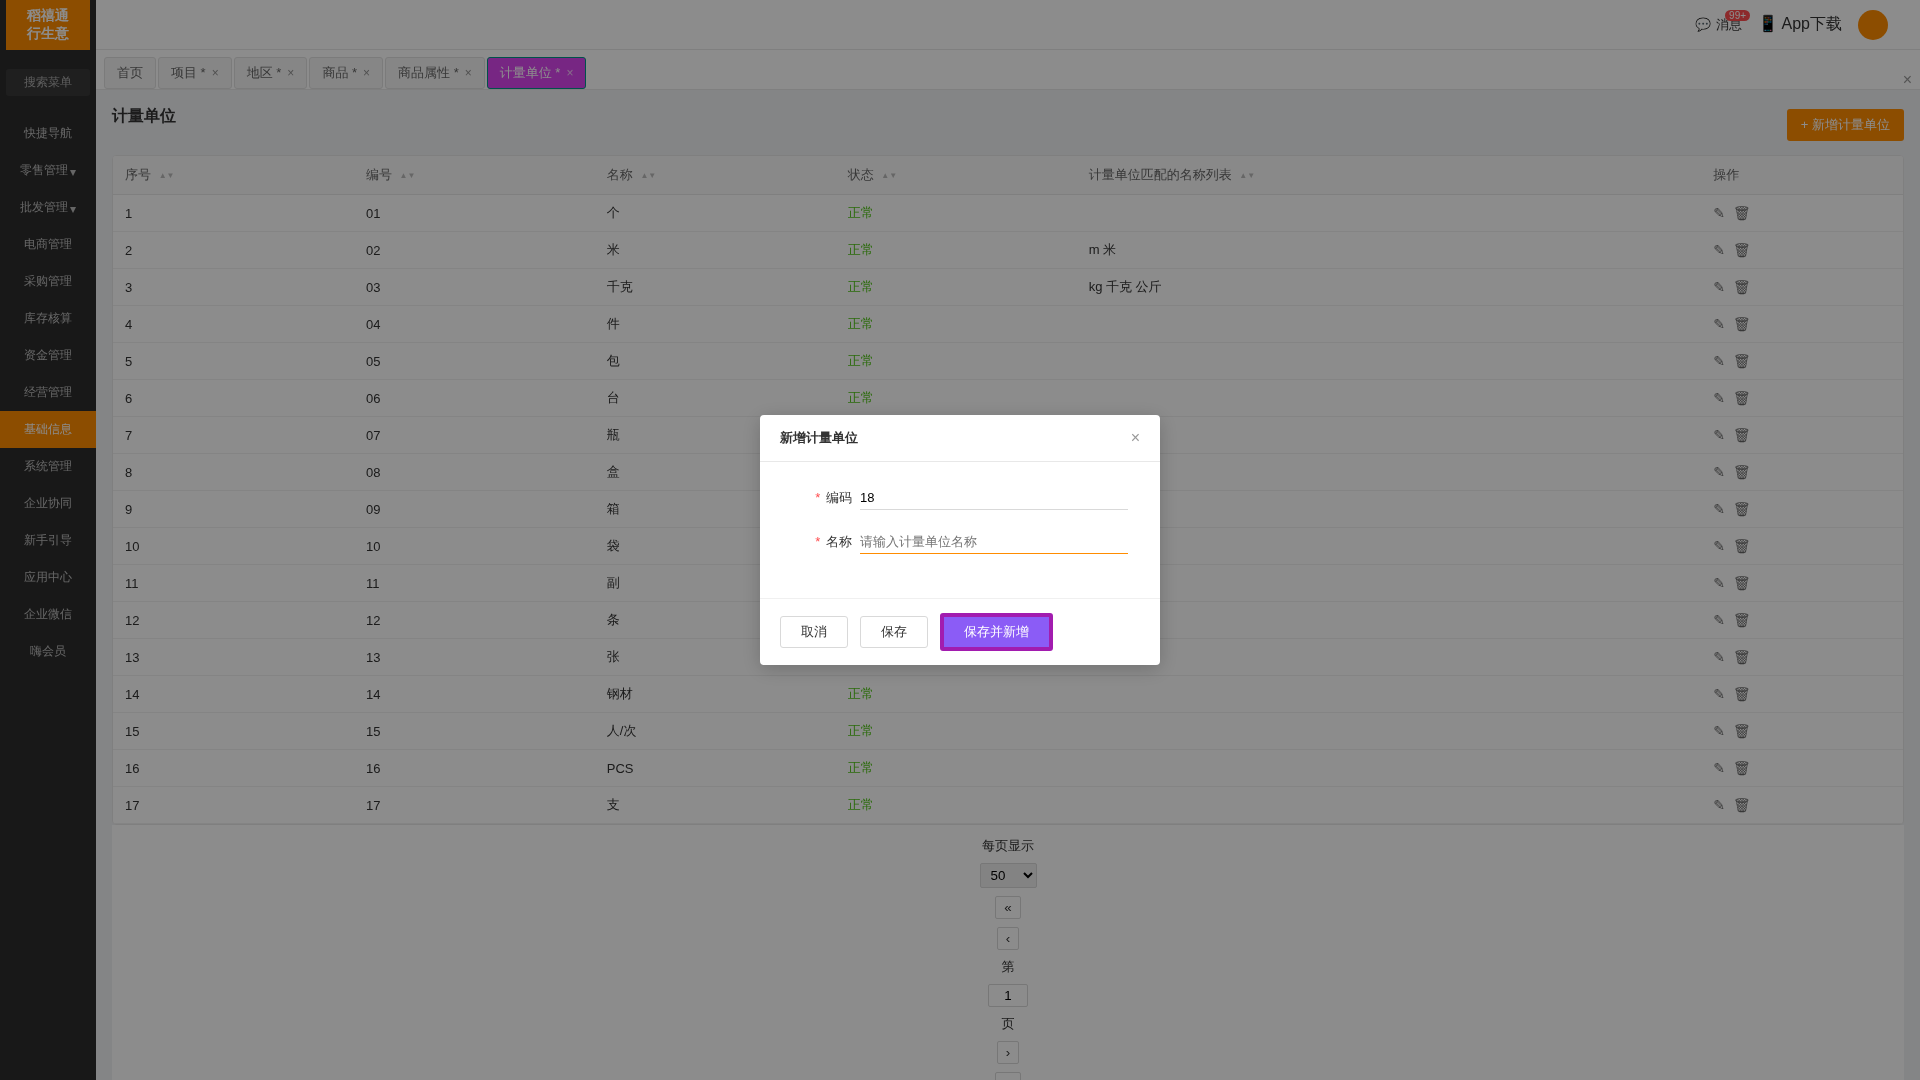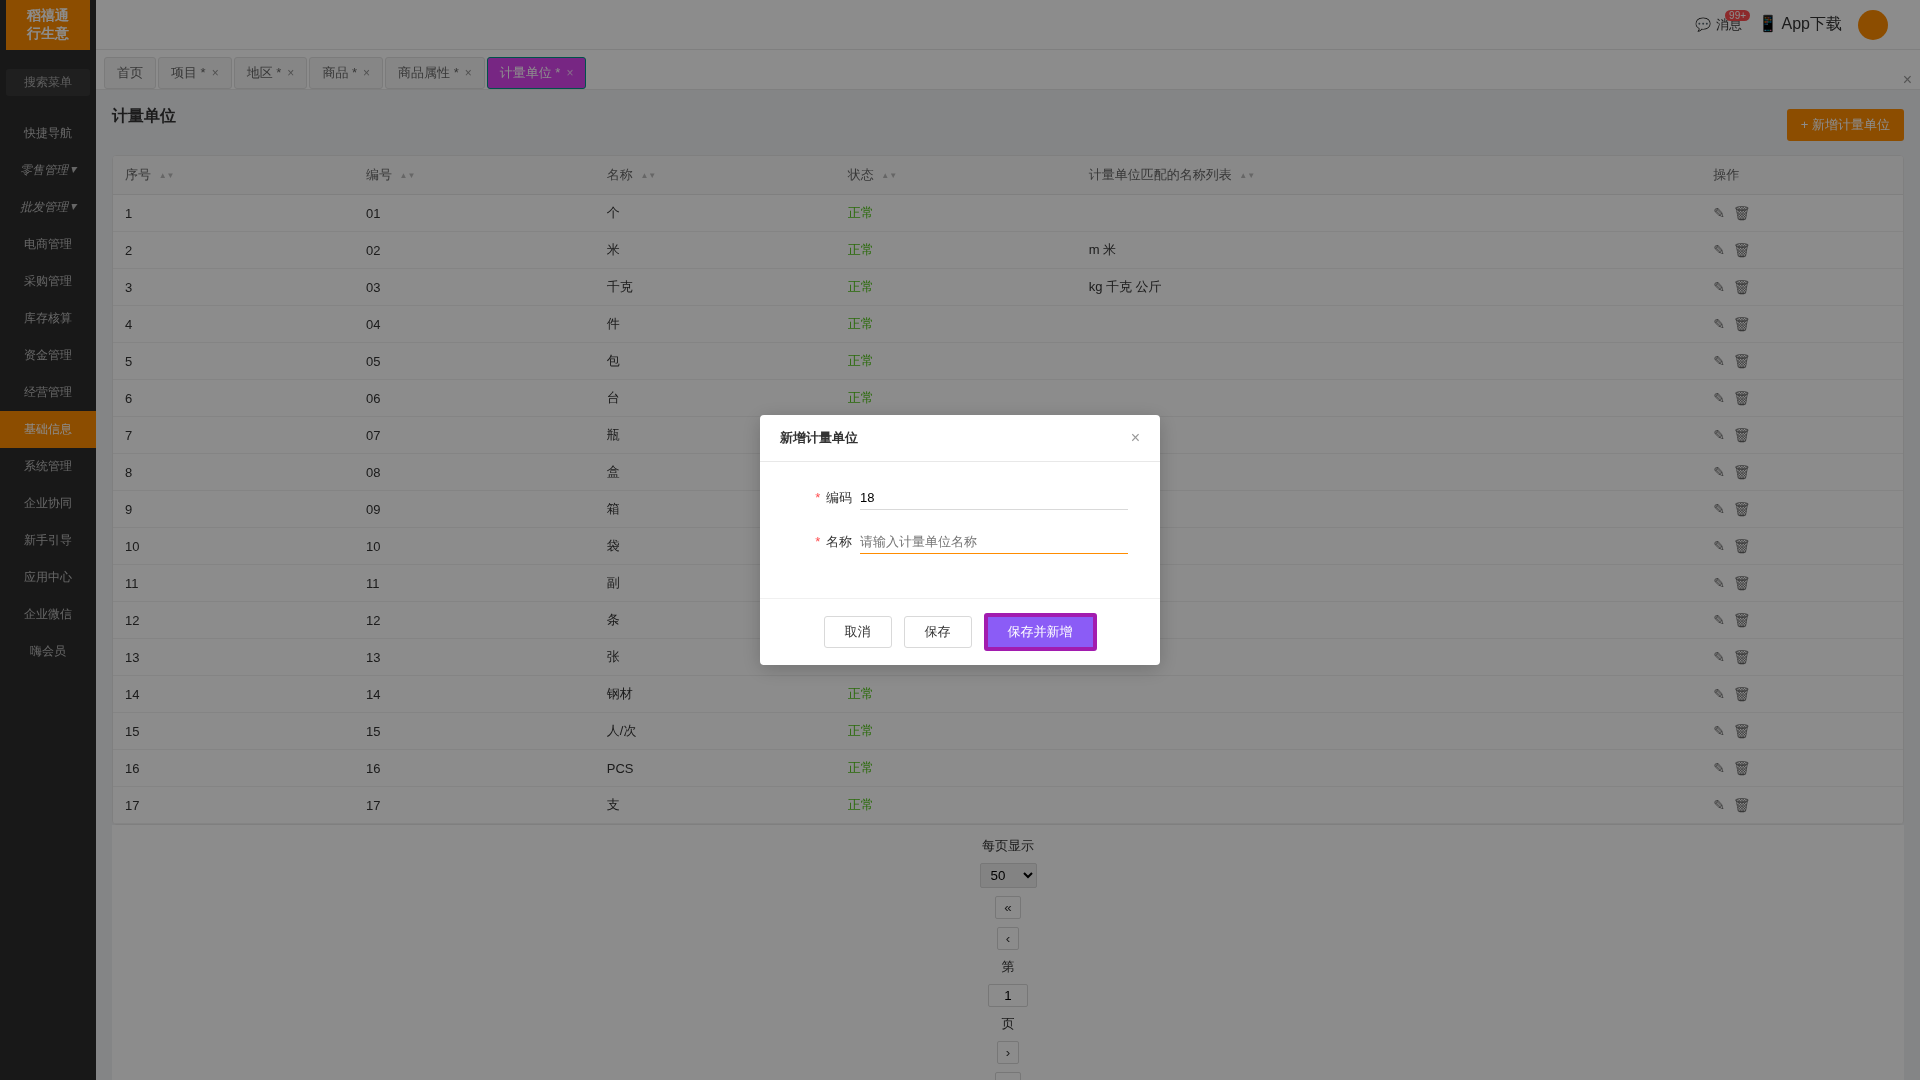--- a/index.html
+++ b/index.html
@@ -6,21 +6,21 @@
     body { font-family: "Microsoft YaHei", "PingFang SC", sans-serif; font-size: 13px; background: #f0f2f5; display: flex; height: 1080px; width: 1920px; overflow: hidden; }
 
     
     .sidebar { width: 96px; background: #2d2d2d; display: flex; flex-direction: column; align-items: center; padding-top: 0; flex-shrink: 0; }
     .sidebar-logo { width: 84px; height: 50px; background: #ff8c00; display: flex; align-items: center; justify-content: center; }
     .sidebar-logo-text { color: white; font-size: 14px; font-weight: bold; }
     .sidebar-search { width: 100%; padding: 19px 6px; }
     .sidebar-search-btn { width: 100%; background: #3a3a3a; border: none; color: #aaa; padding: 5px; border-radius: 3px; cursor: pointer; font-size: 12px; text-align: center; }
     .sidebar-item { width: 100%; padding: 10px 4px; text-align: center; color: #bbb; font-size: 12px; cursor: pointer; }
     .sidebar-item.active { background: #ff8c00; color: white; }
-    .sidebar-item-with-arrow { display: flex; align-items: flex-start; justify-content: center; gap: 2px; font-style: italic; }
+    .sidebar-item-with-arrow { display: flex; align-items: flex-end; justify-content: center; gap: 2px; }
 
     
     .main { flex: 1; display: flex; flex-direction: column; overflow: hidden; }
 
     
     .topbar { height: 50px; background: #fff; display: flex; align-items: center; justify-content: space-between; padding: 0 16px; border-bottom: 1px solid #e8e8e8; flex-shrink: 0; }
     .topbar-left { display: flex; align-items: center; gap: 12px; }
     .topbar-right { display: flex; align-items: center; gap: 16px; }
     .topbar-msg { display: flex; align-items: center; gap: 4px; font-size: 13px; color: #333; position: relative; }
     .badge { background: #ff4d4f; color: white; border-radius: 10px; font-size: 10px; padding: 0 4px; position: absolute; top: -6px; right: -8px; }
@@ -64,21 +64,21 @@
     .modal { background: white; border-radius: 4px; width: 400px; box-shadow: 0 4px 20px rgba(0,0,0,0.2); }
     .modal-header { padding: 14px 20px; border-bottom: 1px solid #e8e8e8; display: flex; align-items: center; justify-content: space-between; }
     .modal-title { font-size: 13px; font-weight: bold; color: #333; }
     .modal-close { cursor: pointer; color: #999; font-size: 16px; }
     .modal-body { padding: 24px 32px; }
     .form-row { display: flex; align-items: center; margin-bottom: 20px; }
     .form-label { font-size: 13px; color: #333; width: 60px; text-align: right; margin-right: 8px; }
     .required-star { color: #ff4d4f; margin-right: 2px; }
     .form-input { flex: 1; border: none; border-bottom: 1px solid #d9d9d9; padding: 4px 0; font-size: 13px; outline: none; }
     .form-input.name-input { border-bottom: 1px solid #ff8c00; }
-    .modal-footer { padding: 14px 20px; display: flex; align-items: center; justify-content: center; gap: 12px; border-top: 1px solid #f0f0f0; }
+    .modal-footer { padding: 14px 20px; display: flex; align-items: center; justify-content: flex-start; gap: 12px; border-top: 1px solid #f0f0f0; }
     .btn-cancel { background: white; border: 1px solid #d9d9d9; color: #333; padding: 6px 20px; border-radius: 3px; cursor: pointer; font-size: 13px; }
     .btn-save { background: white; border: 1px solid #d9d9d9; color: #333; padding: 6px 20px; border-radius: 3px; cursor: pointer; font-size: 13px; }
     .btn-save-new { background: #8b5cf6; border: 4px solid #a21caf; color: white; padding: 6px 20px; border-radius: 3px; cursor: pointer; font-size: 13px; }
   </style>
 </head>
 <body>
 
 <div class="sidebar">
   <div class="sidebar-logo">
     <span class="sidebar-logo-text">稻禧通<br>行生意</span>

